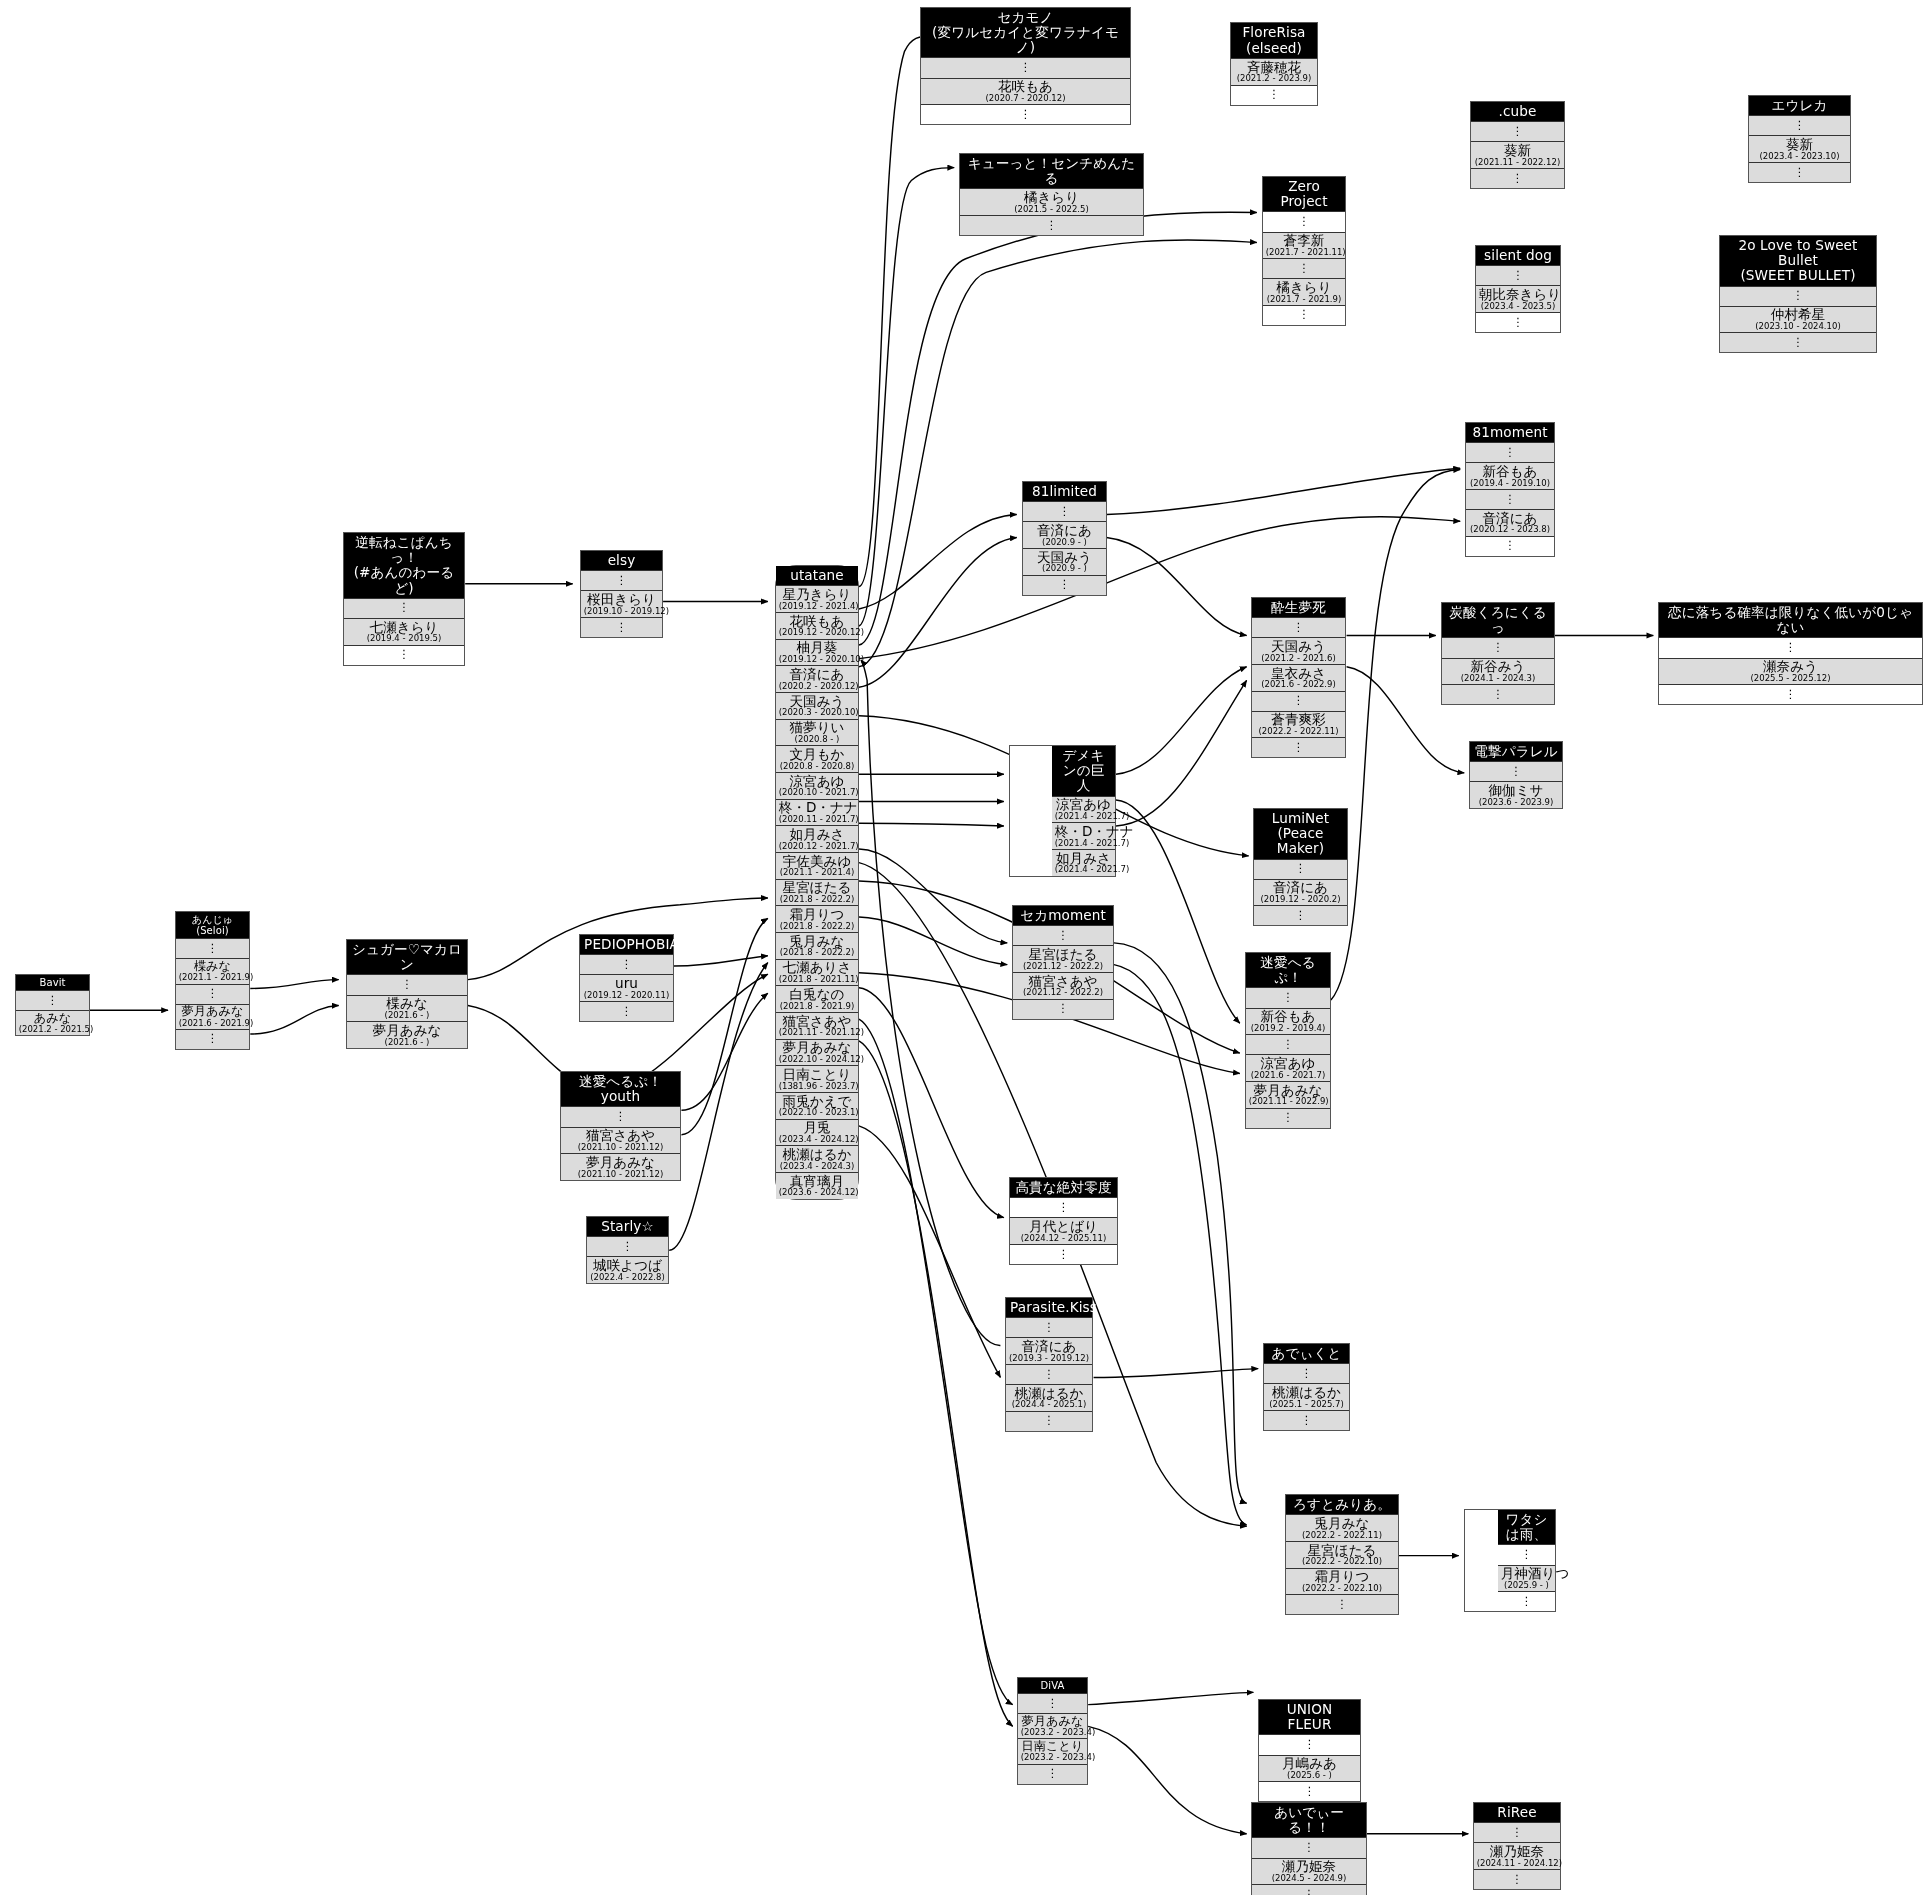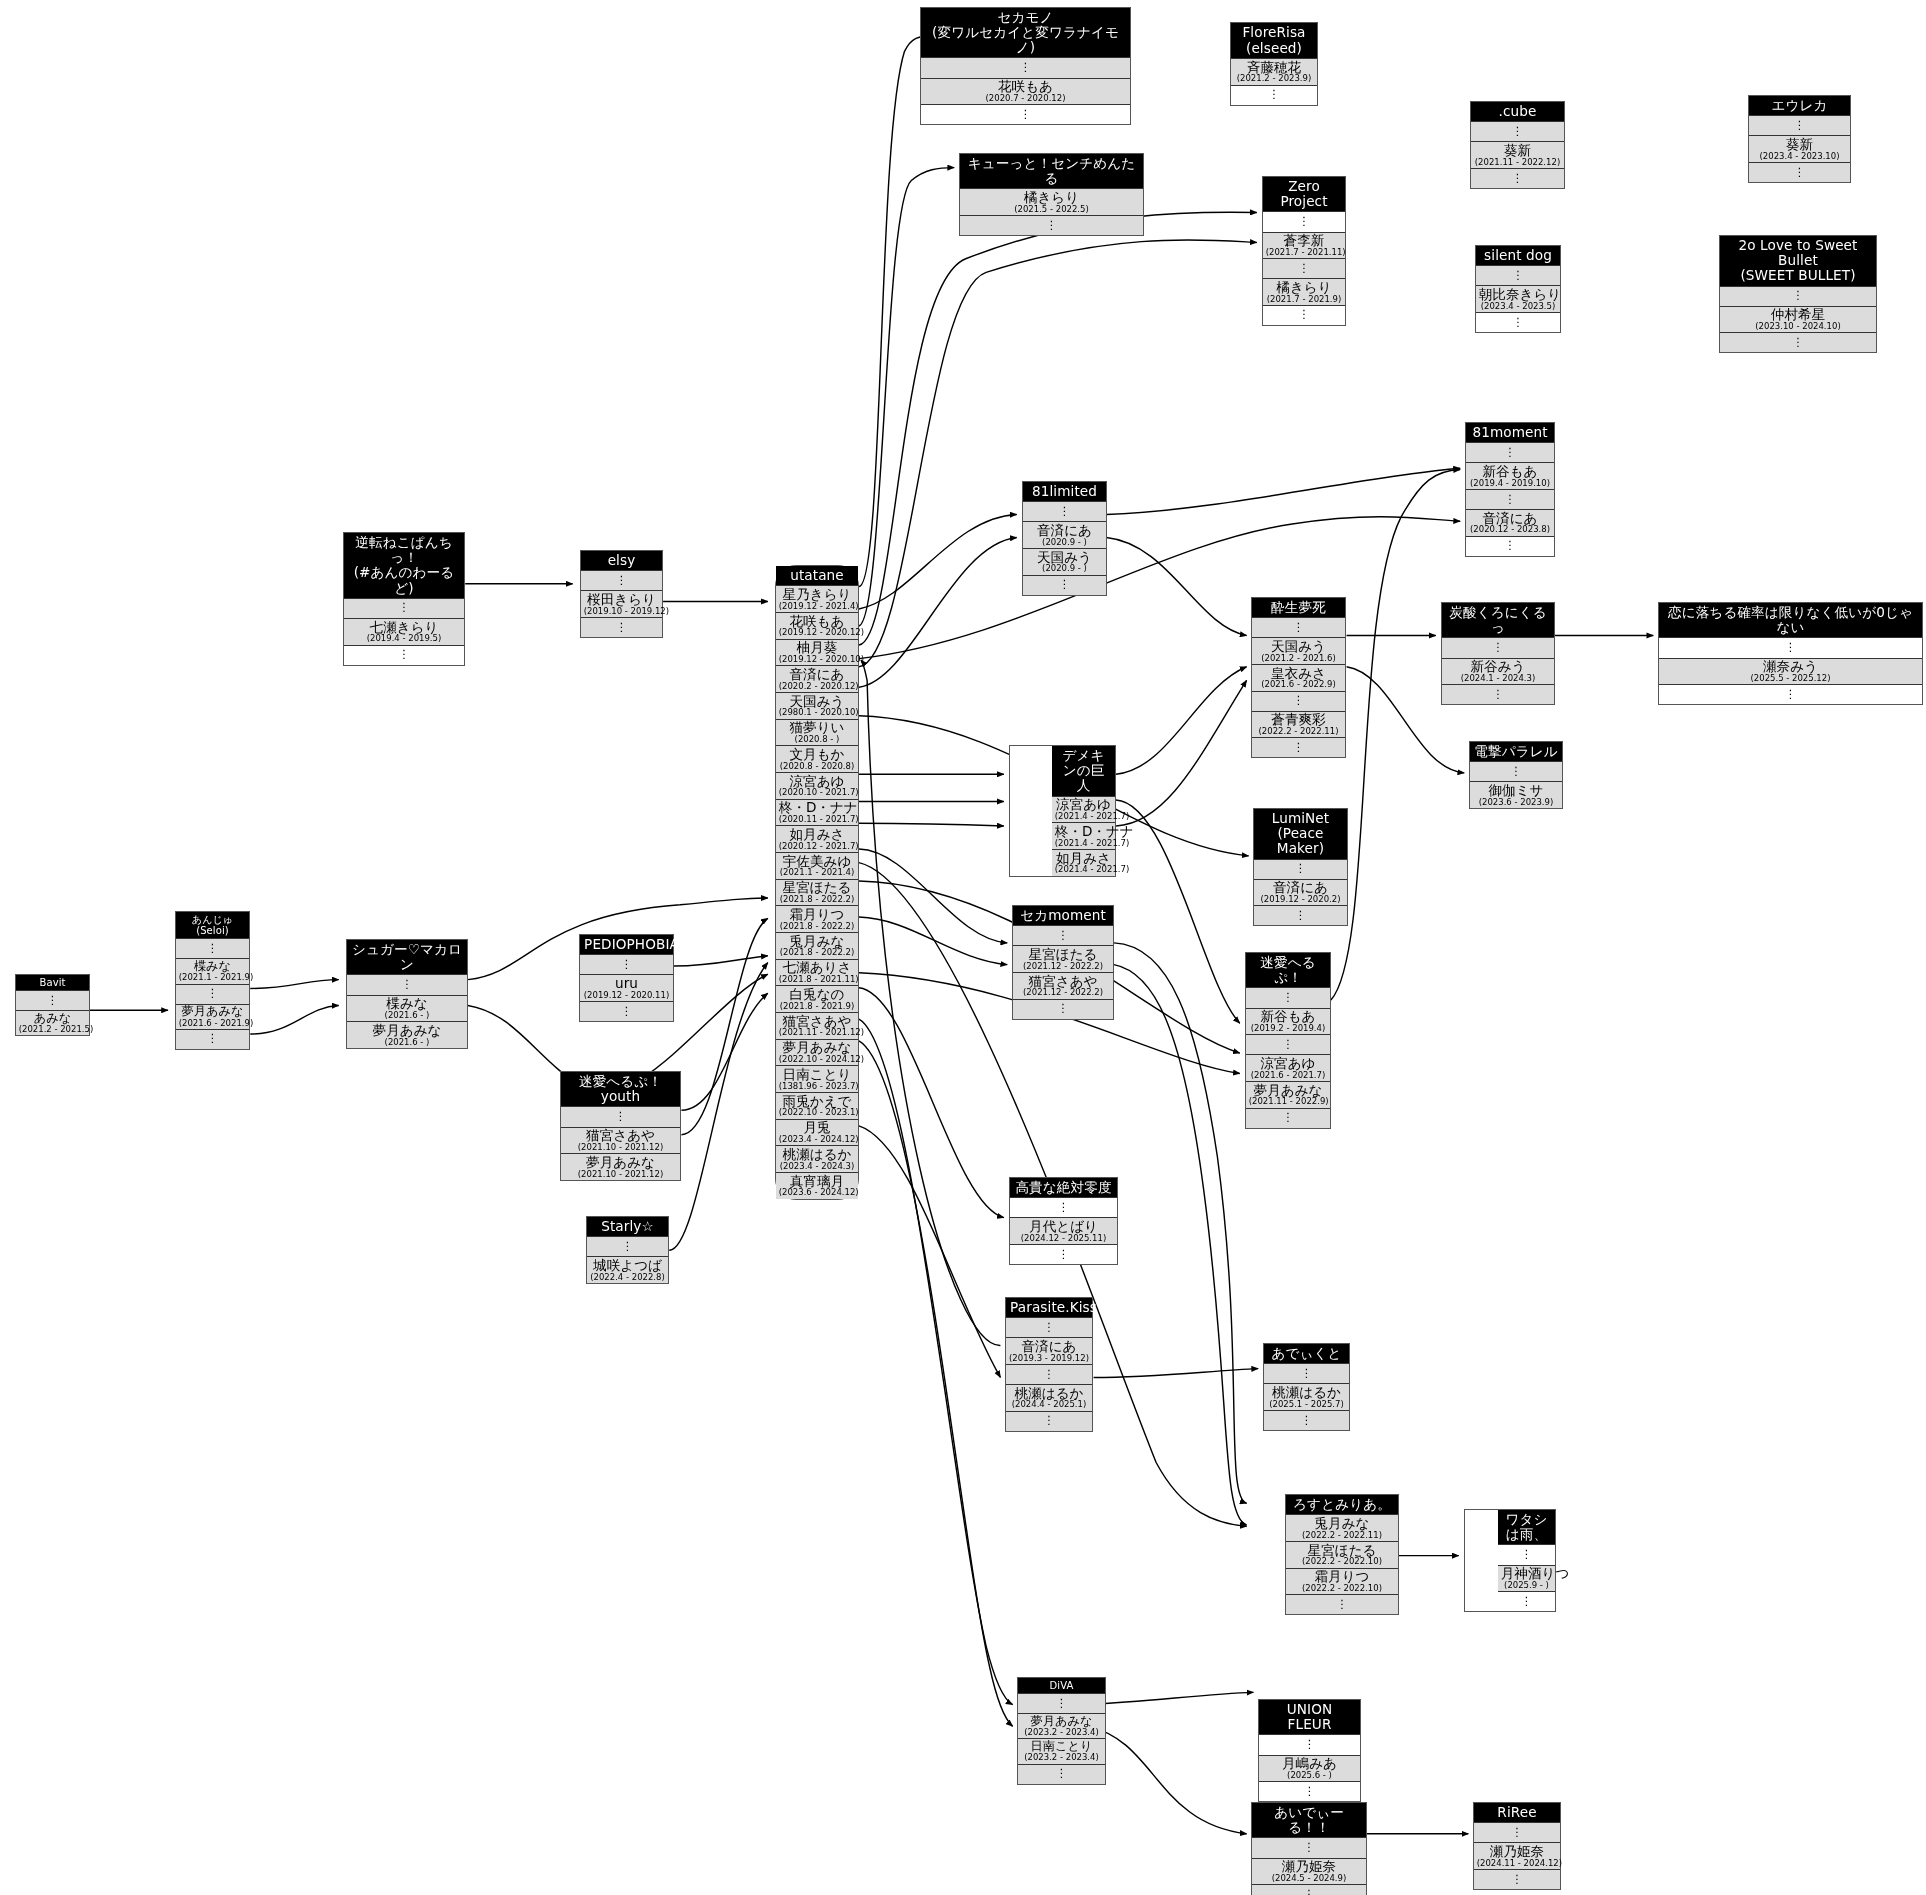--- a/index.html
+++ b/index.html
@@ -235,21 +235,21 @@
         <div class="row">
           <div class="nm">柚月葵</div>
           <div class="dt">(2019.12 - 2020.10)</div>
         </div>
         <div class="row">
           <div class="nm">音済にあ</div>
           <div class="dt">(2020.2 - 2020.12)</div>
         </div>
         <div class="row">
           <div class="nm">天国みう</div>
-          <div class="dt">(2980.1 - 2020.10)</div>
+          <div class="dt">(2020.3 - 2020.10)</div>
         </div>
         <div class="row">
           <div class="nm">猫夢りい</div>
           <div class="dt">(2020.8 - )</div>
         </div>
         <div class="row">
           <div class="nm">文月もか</div>
           <div class="dt">(2020.8 - 2020.8)</div>
         </div>
         <div class="row">
@@ -529,21 +529,21 @@
       </div>
       <div class="node" style="left: 1464px; top: 1509px; width: 92px; padding-left: 33px;">
         <div class="hdr">ワタシは雨、</div>
         <div class="row plain ell"></div>
         <div class="row">
           <div class="nm">月神酒りつ</div>
           <div class="dt">(2025.9 - )</div>
         </div>
         <div class="row plain ell"></div>
       </div>
-      <div class="node sm" style="left: 1017px; top: 1677px; width: 89px;">
+      <div class="node sm" style="left: 1017px; top: 1677px; width: 71px;">
         <div class="hdr">DiVA</div>
         <div class="row ell"></div>
         <div class="row">
           <div class="nm">夢月あみな</div>
           <div class="dt">(2023.2 - 2023.4)</div>
         </div>
         <div class="row">
           <div class="nm">日南ことり</div>
           <div class="dt">(2023.2 - 2023.4)</div>
         </div>

